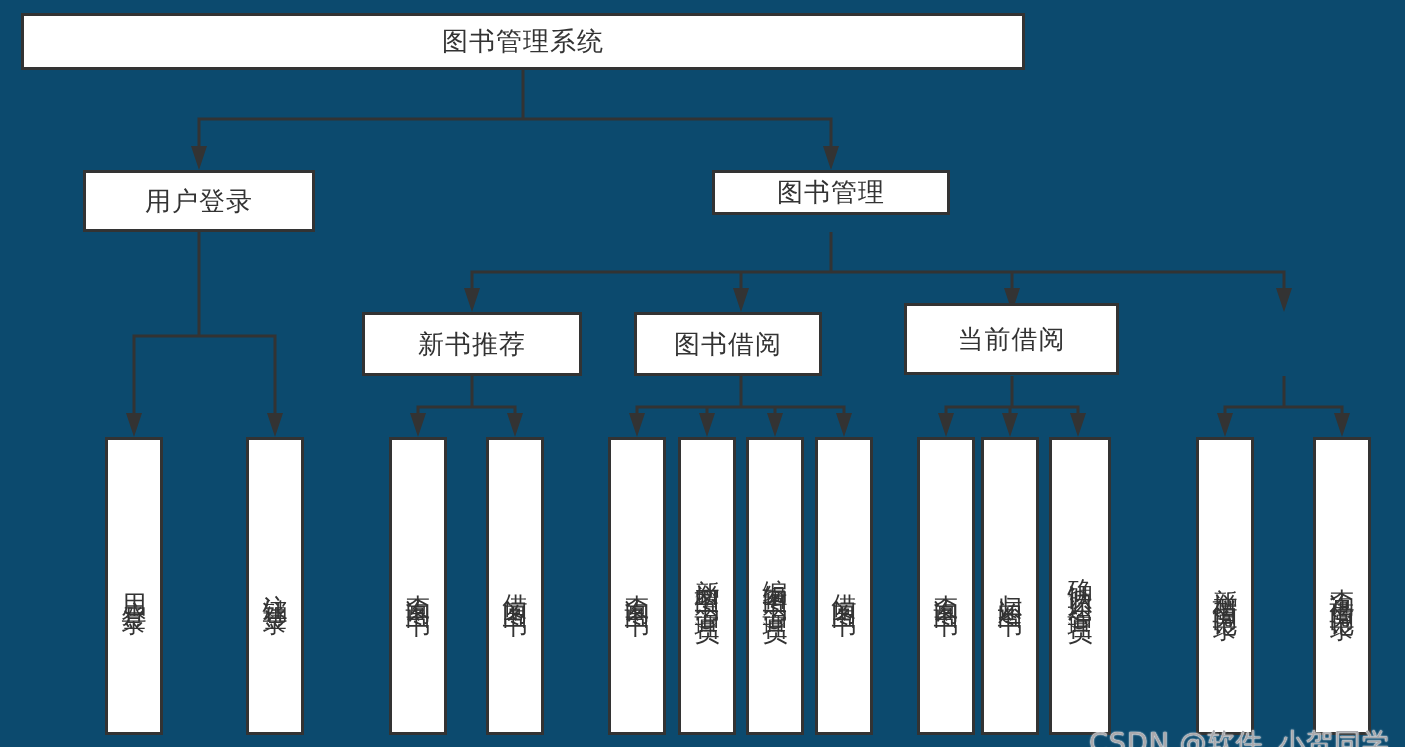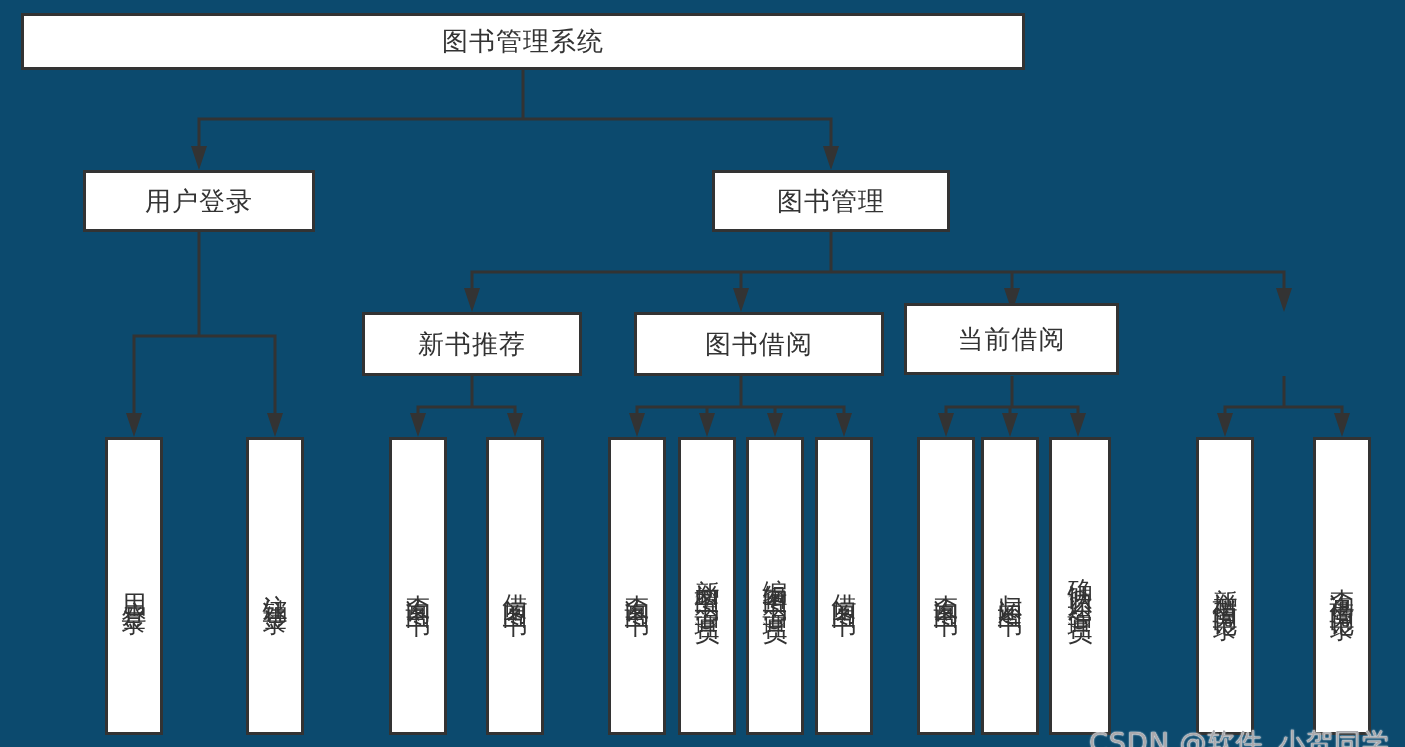--- a/index.html
+++ b/index.html
@@ -60,24 +60,24 @@
       <polygon points="1002,413 1018,413 1010,437"></polygon>
       <polygon points="1070,413 1086,413 1078,437"></polygon>
       <polygon points="1217,413 1233,413 1225,437"></polygon>
       <polygon points="1334,413 1350,413 1342,437"></polygon>
     </g>
   </svg>
 
   <div class="node hnode root">图书管理系统</div>
 
   <div class="node hnode" style="left:83px;top:170px;width:232px;height:62px;">用户登录</div>
-  <div class="node hnode" style="left:712px;top:170px;width:238px;height:62px;">图书管理</div>
+  <div class="node hnode" style="left:712px;top:170px;width:238px;height:45px;">图书管理</div>
 
   <div class="node hnode" style="left:362px;top:312px;width:220px;height:64px;text-align:right;">新书推荐</div>
-  <div class="node hnode" style="left:634px;top:312px;width:250px;height:64px;">图书借阅</div>
+  <div class="node hnode" style="left:634px;top:312px;width:188px;height:64px;">图书借阅</div>
   <div class="node hnode" style="left:904px;top:303px;width:215px;height:72px;">当前借阅</div>
 
   <div class="node leaf" style="left:105px;">用户登录</div>
   <div class="node leaf" style="left:246px;">注销登录</div>
 
   <div class="node leaf" style="left:389px;">查询图书</div>
   <div class="node leaf" style="left:486px;">借阅图书</div>
 
   <div class="node leaf" style="left:608px;">查询图书</div>
   <div class="node leaf" style="left:678px;">新增图书（管理员）</div>

